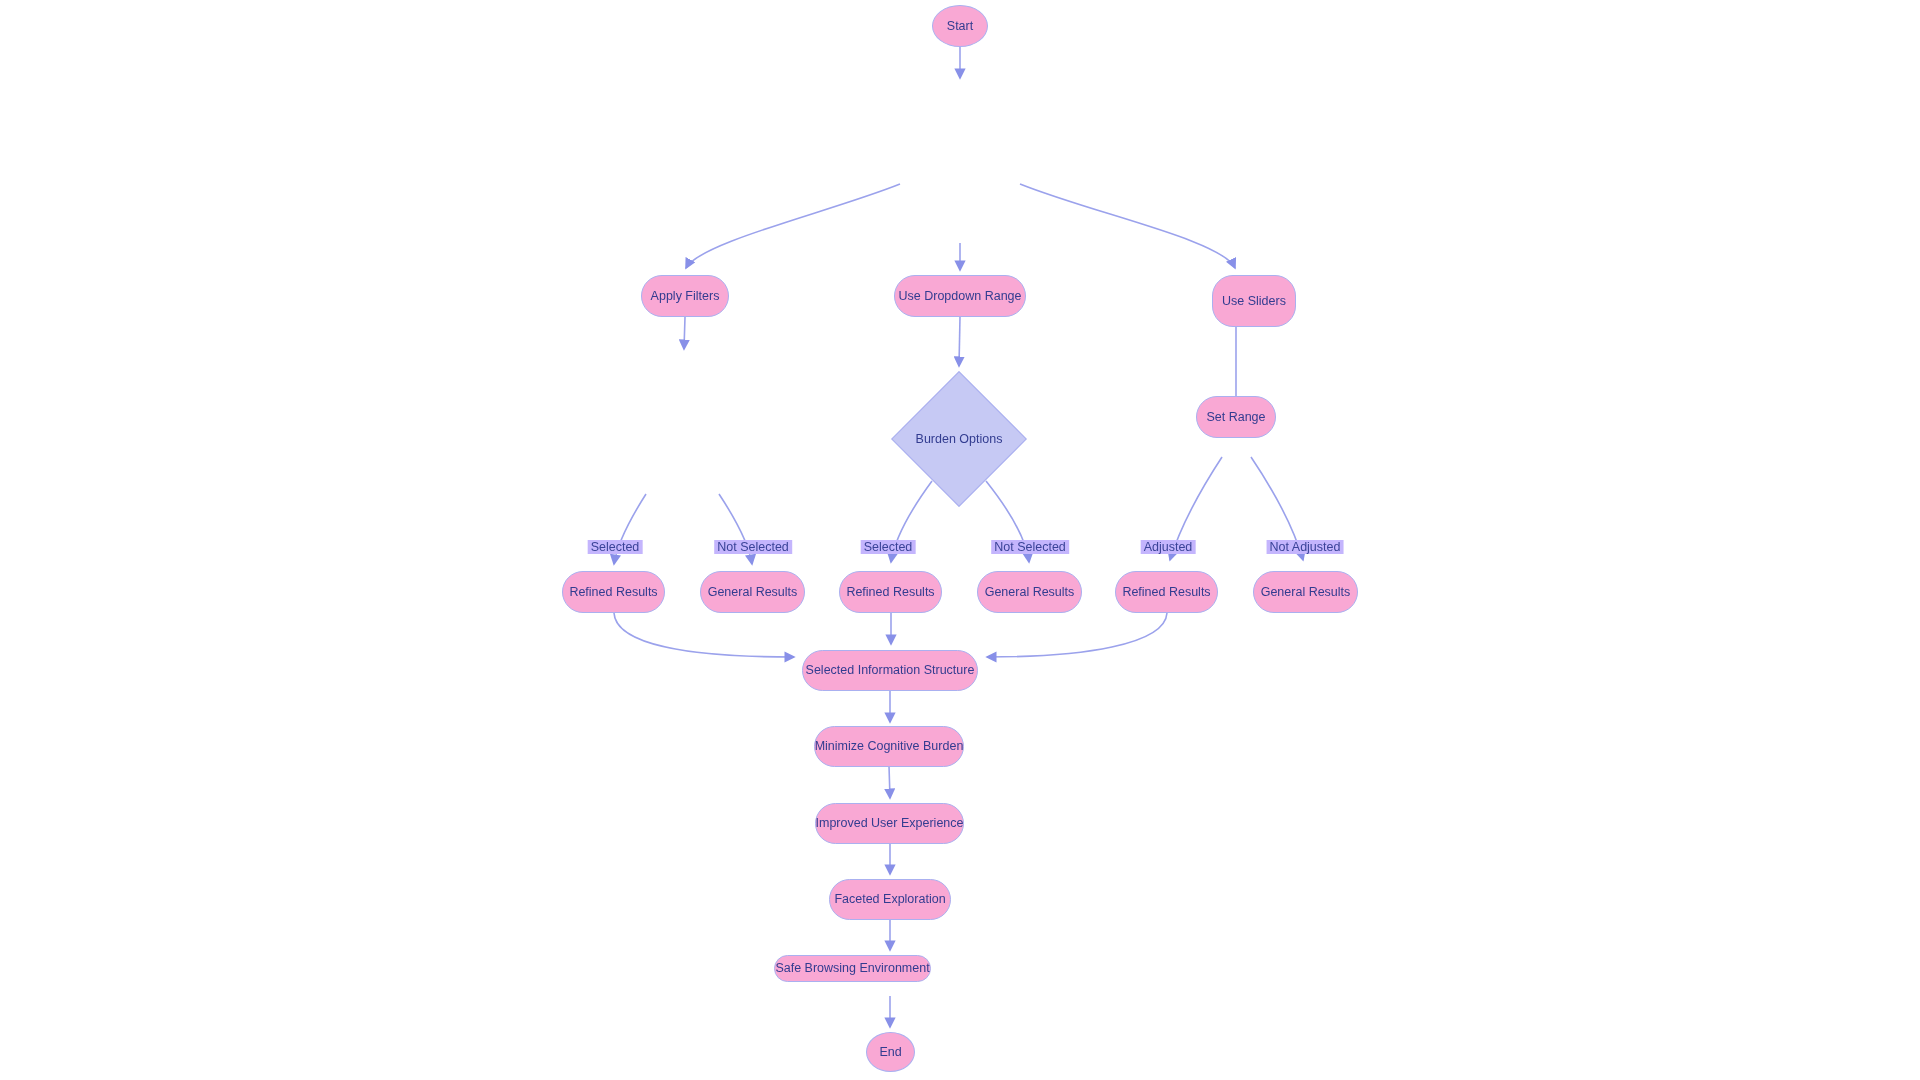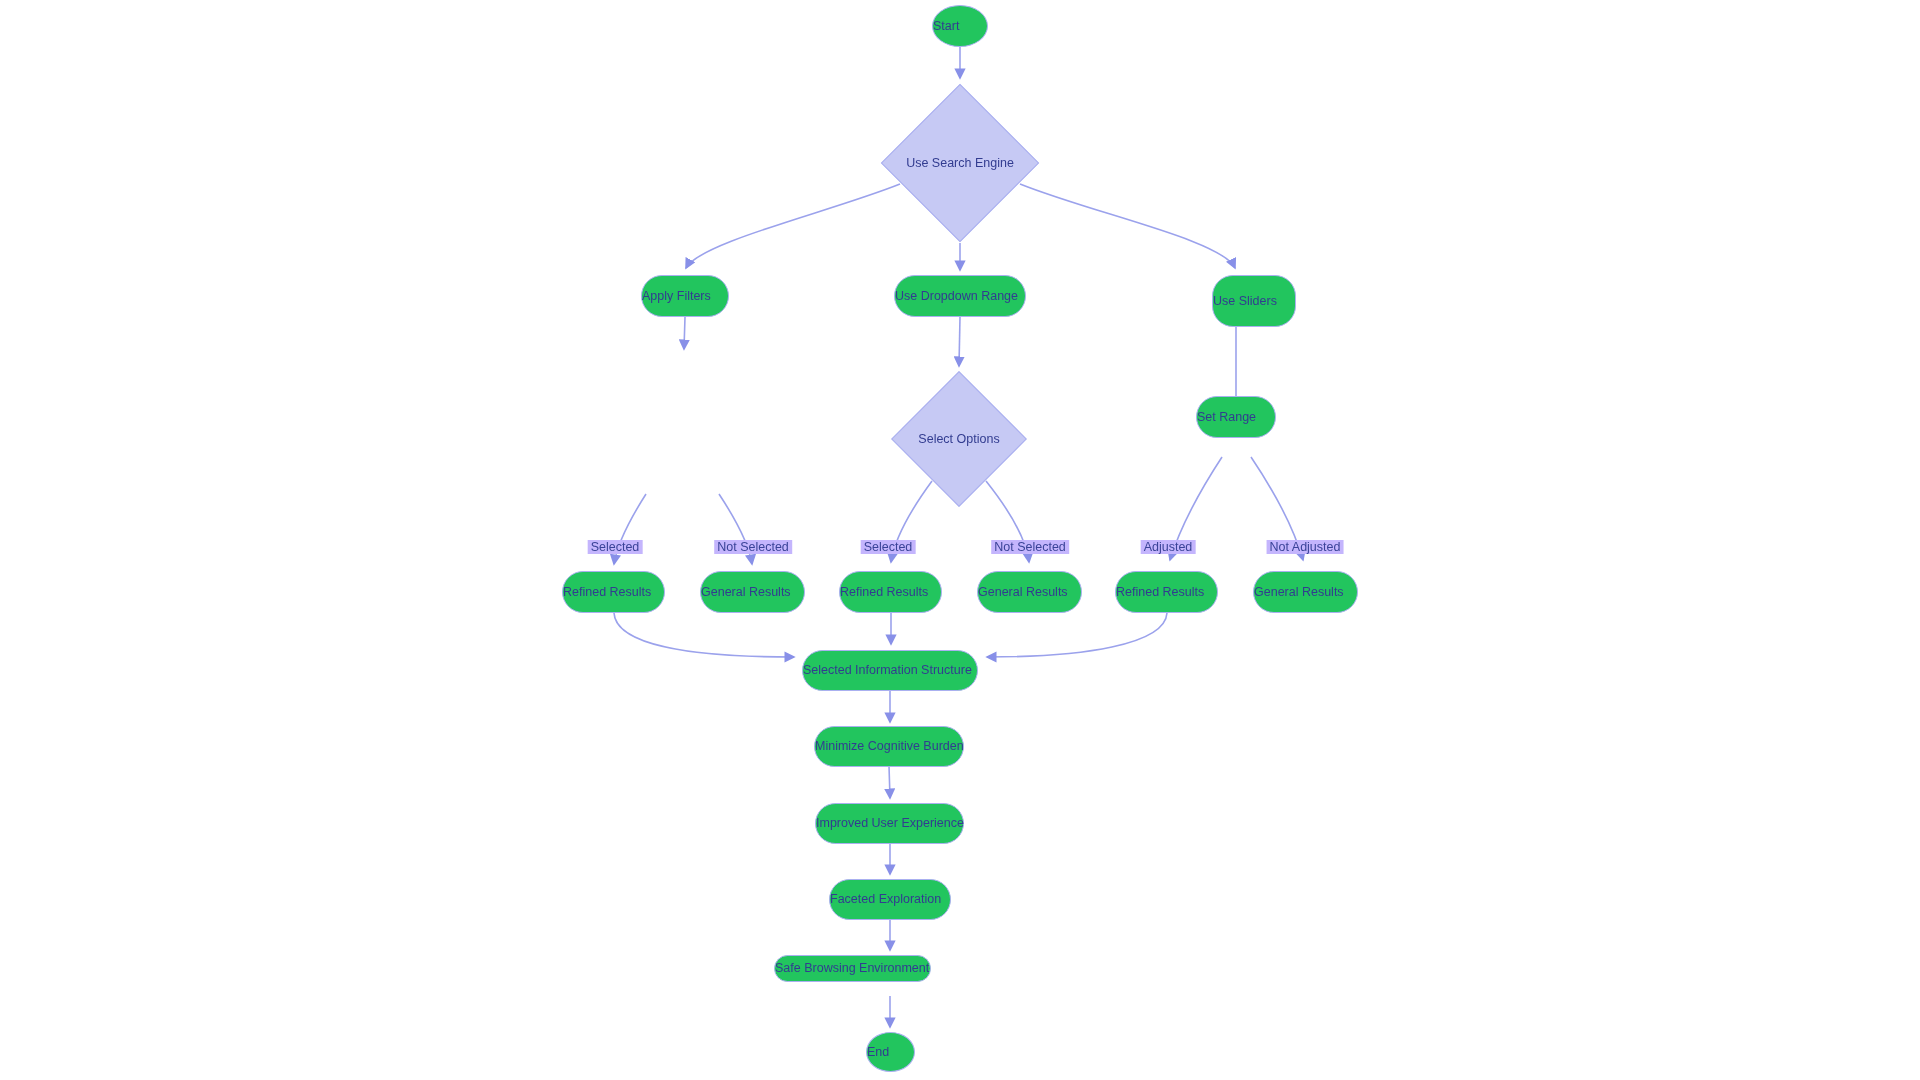--- a/index.html
+++ b/index.html
@@ -3,22 +3,22 @@
 <meta charset="utf-8">
 <style>
   html,body{margin:0;padding:0;background:#ffffff;}
   #canvas{
     position:relative;width:1920px;height:1080px;background:#ffffff;overflow:hidden;
     font-family:"Liberation Sans", sans-serif;
   }
   svg.edge-layer{position:absolute;left:0;top:0;}
   .edge{fill:none;stroke:#9ba2ec;stroke-width:1.6px;}
   .node{
-    position:absolute;display:flex;align-items:center;justify-content:flex-start;
-    background:#22c55e;border:1px solid #aab0f0;color:#323c90;
+    position:absolute;display:flex;align-items:center;justify-content:center;
+    background:#f9a8d4;border:1px solid #aab0f0;color:#323c90;
     font-size:12.5px;line-height:1.15;text-align:center;white-space:nowrap;
     box-sizing:border-box;
   }
   .stadium{border-radius:21px;}
   .round{border-radius:50%;}
   .diamond{
     position:absolute;display:flex;align-items:center;justify-content:center;
     background:transparent;border:none;
   }
   .diamond .shape{
@@ -63,41 +63,37 @@
     <path class="edge" d="M889,766 L890,798" marker-end="url(#arrow)"></path>
     <path class="edge" d="M890,844 L890,874" marker-end="url(#arrow)"></path>
     <path class="edge" d="M890,920 L890,950" marker-end="url(#arrow)"></path>
     <path class="edge" d="M890,996 L890,1027" marker-end="url(#arrow)"></path>
   </svg>
 
   <div class="node stadium round" style="left:932px;top:5px;width:56px;height:42px">
     <span>Start</span>
   </div>
 
-  <div class="diamond" style="left:880px;top:83px;width:160px;height:160px">
-    <div class="shape" style="width:112px;height:112px"></div>
-    <span class="lbl" style="color:#323c90;font-size:12.5px">Use Search Engine</span>
-  </div>
 
   <div class="node stadium" style="left:641px;top:275px;width:88px;height:42px">
     <span>Apply Filters</span>
   </div>
 
   <div class="node stadium" style="left:894px;top:275px;width:132px;height:42px">
     <span>Use Dropdown Range</span>
   </div>
 
   <div class="node stadium" style="left:1212px;top:275px;width:84px;height:52px">
     <span>Use Sliders</span>
   </div>
 
 
   <div class="diamond" style="left:890px;top:370px;width:138px;height:138px">
     <div class="shape" style="width:96px;height:96px"></div>
-    <span class="lbl" style="color:#323c90;font-size:12.5px">Select Options</span>
+    <span class="lbl" style="color:#323c90;font-size:12.5px">Burden Options</span>
   </div>
 
   <div class="node stadium" style="left:1196px;top:396px;width:80px;height:42px">
     <span>Set Range</span>
   </div>
 
   <div class="node stadium" style="left:562px;top:571px;width:103px;height:42px">
     <span>Refined Results</span>
   </div>
 

